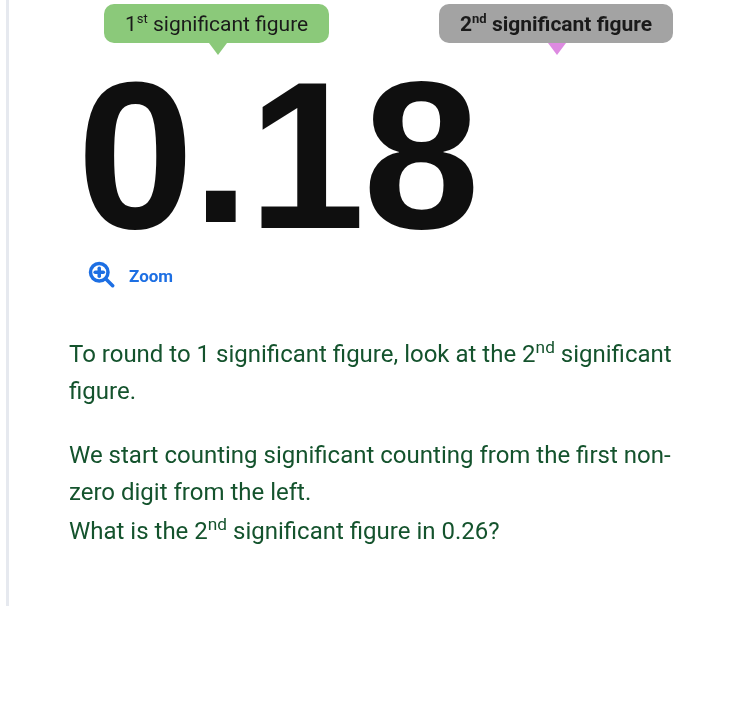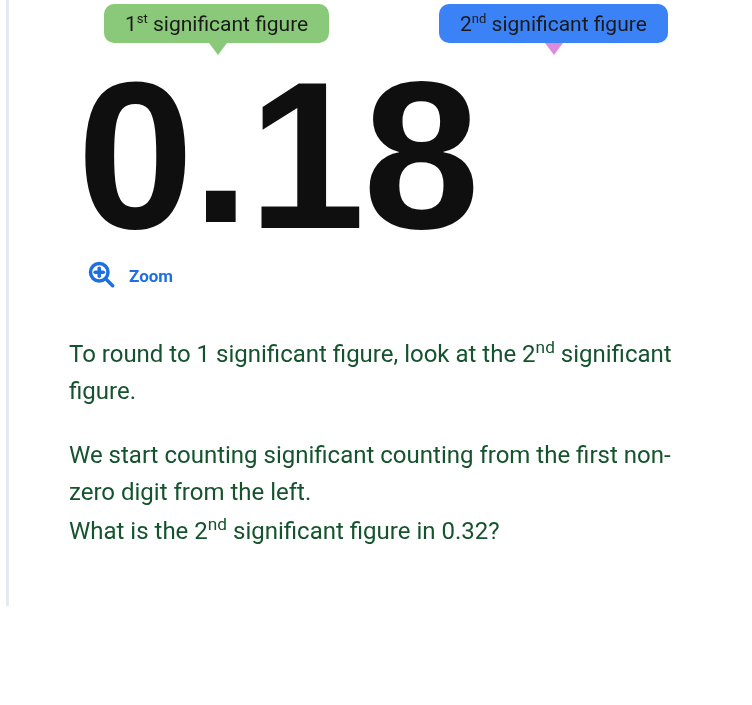--- a/index.html
+++ b/index.html
@@ -48,21 +48,22 @@
     border-right: 9px solid transparent;
     border-top: 12px solid currentColor;
   }
   .pill.green {
     color: #8bc97a;
     background: #8bc97a;
   }
   .pill.green > .pill-text { color:#1a1a1a; position:relative; z-index:1; }
   .pill.pink {
     color: #dd8ae1;
-    background: #3b82f6;
+    background: #a3a3a3;
+    font-weight: bold;
   }
   .pill.pink > .pill-text { color:#1a1a1a; position:relative; z-index:1; }
   
   .pill.green { left: 35px; }
   .pill.pink  { left: 370px; }
 
   
   .bignum {
     display: flex;
     align-items: flex-end;
@@ -149,17 +150,17 @@
     </span>
     <span>Zoom</span>
   </div>
 
   <div class="body-text">
     <p>
       <span>To round to 1 significant figure, look at the </span><span>2</span><sup>nd</sup><span> significant figure.</span>
     </p>
     <p>
       <span>We start counting significant counting from the first non-zero digit from the left.</span><br>
-      <span>What is the </span><span>2</span><sup>nd</sup><span> significant figure in 0.32?</span>
+      <span>What is the </span><span>2</span><sup>nd</sup><span> significant figure in 0.26?</span>
     </p>
   </div>
 
 </div>
 
 </body></html>

